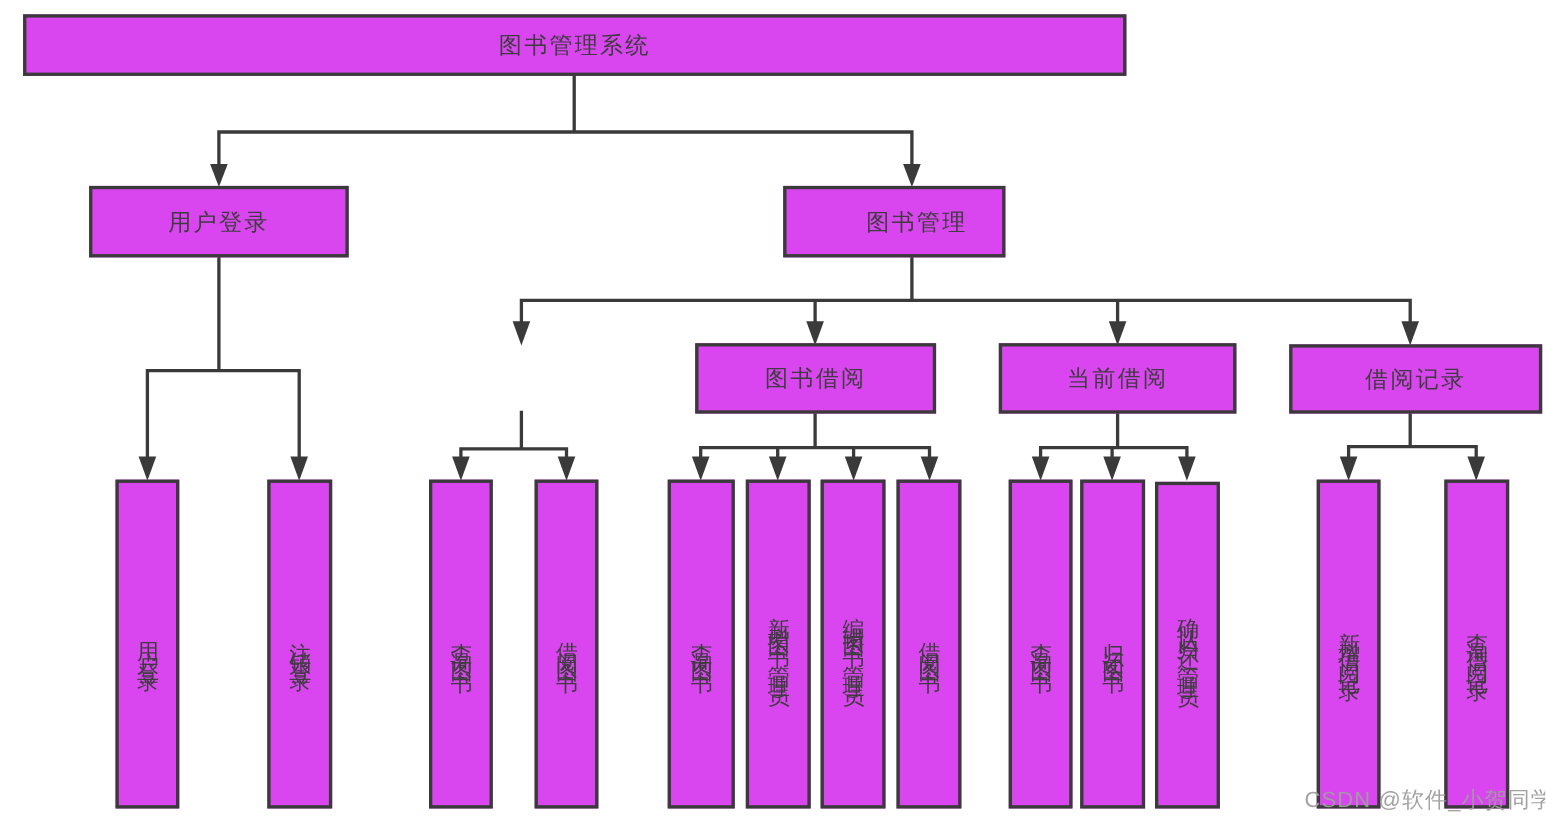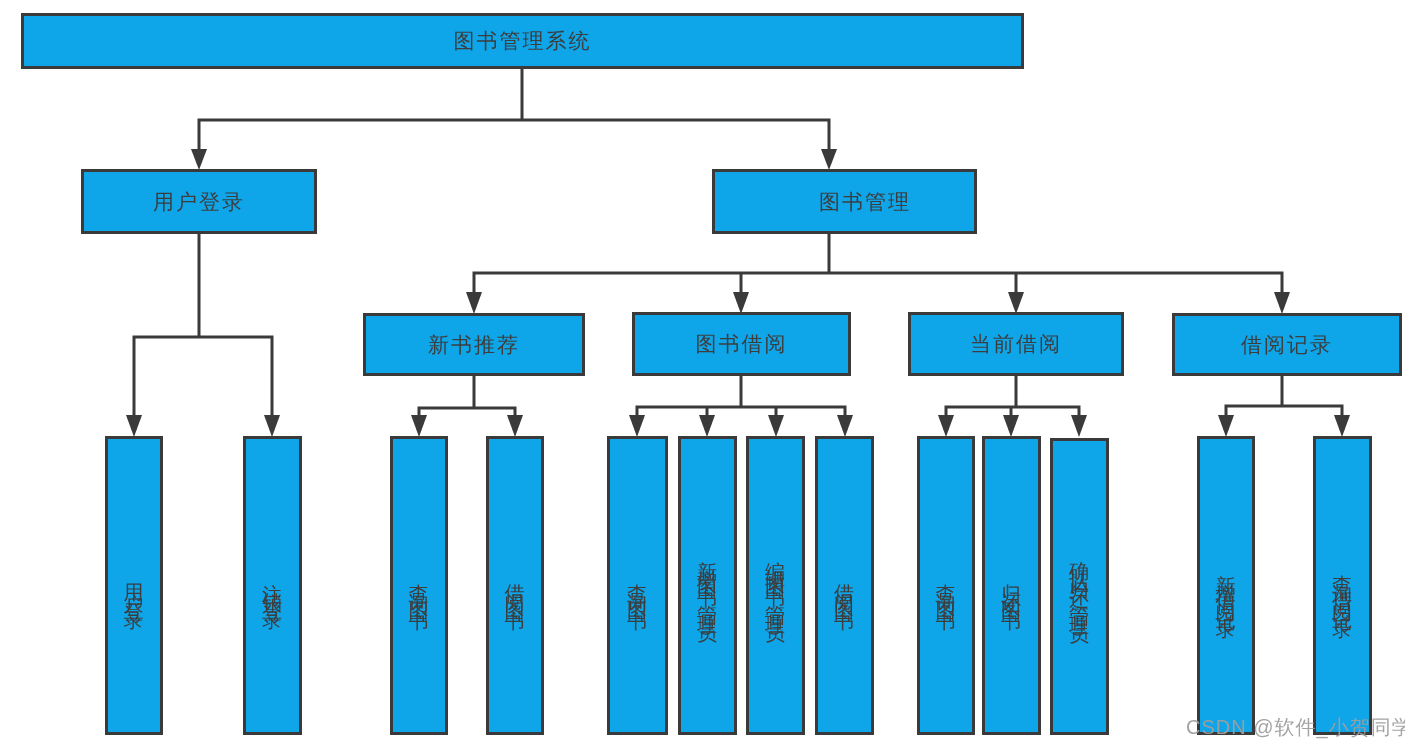--- a/index.html
+++ b/index.html
@@ -7,21 +7,21 @@
     position:relative;
     width:1405px;height:747px;
     background:#ffffff;
     font-family:"Liberation Sans","DejaVu Sans",sans-serif;
     overflow:hidden;
   }
   .wires{position:absolute;left:0;top:0;z-index:1;}
   .node{
     position:absolute;
     box-sizing:border-box;
-    background:#0ea5e9;
+    background:#d946ef;
     border:3px solid #3a3a3a;
     display:flex;align-items:center;justify-content:center;
     color:#3d3d3d;
     z-index:2;
   }
   .hnode{font-size:21px;letter-spacing:2px;white-space:nowrap;}
   .vnode span{
     writing-mode:vertical-rl;
     text-orientation:mixed;
     font-size:20px;
@@ -83,27 +83,24 @@
     </g>
   </svg>
 
   <div class="node hnode" style="left:21px;top:13px;width:1003px;height:56px;">
     <span>图书管理系统</span>
   </div>
 
   <div class="node hnode" style="left:81px;top:169px;width:236px;height:65px;">
     <span>用户登录</span>
   </div>
-  <div class="node hnode" style="left:712px;top:169px;width:265px;height:65px;padding-left:41px;">
+  <div class="node hnode" style="left:712px;top:169px;width:202px;height:65px;padding-left:41px;">
     <span>图书管理</span>
   </div>
 
-  <div class="node hnode" style="left:363px;top:313px;width:222px;height:63px;">
-    <span>新书推荐</span>
-  </div>
   <div class="node hnode" style="left:632px;top:312px;width:219px;height:64px;">
     <span>图书借阅</span>
   </div>
   <div class="node hnode" style="left:908px;top:312px;width:216px;height:64px;">
     <span>当前借阅</span>
   </div>
   <div class="node hnode" style="left:1172px;top:313px;width:230px;height:63px;">
     <span>借阅记录</span>
   </div>
 

